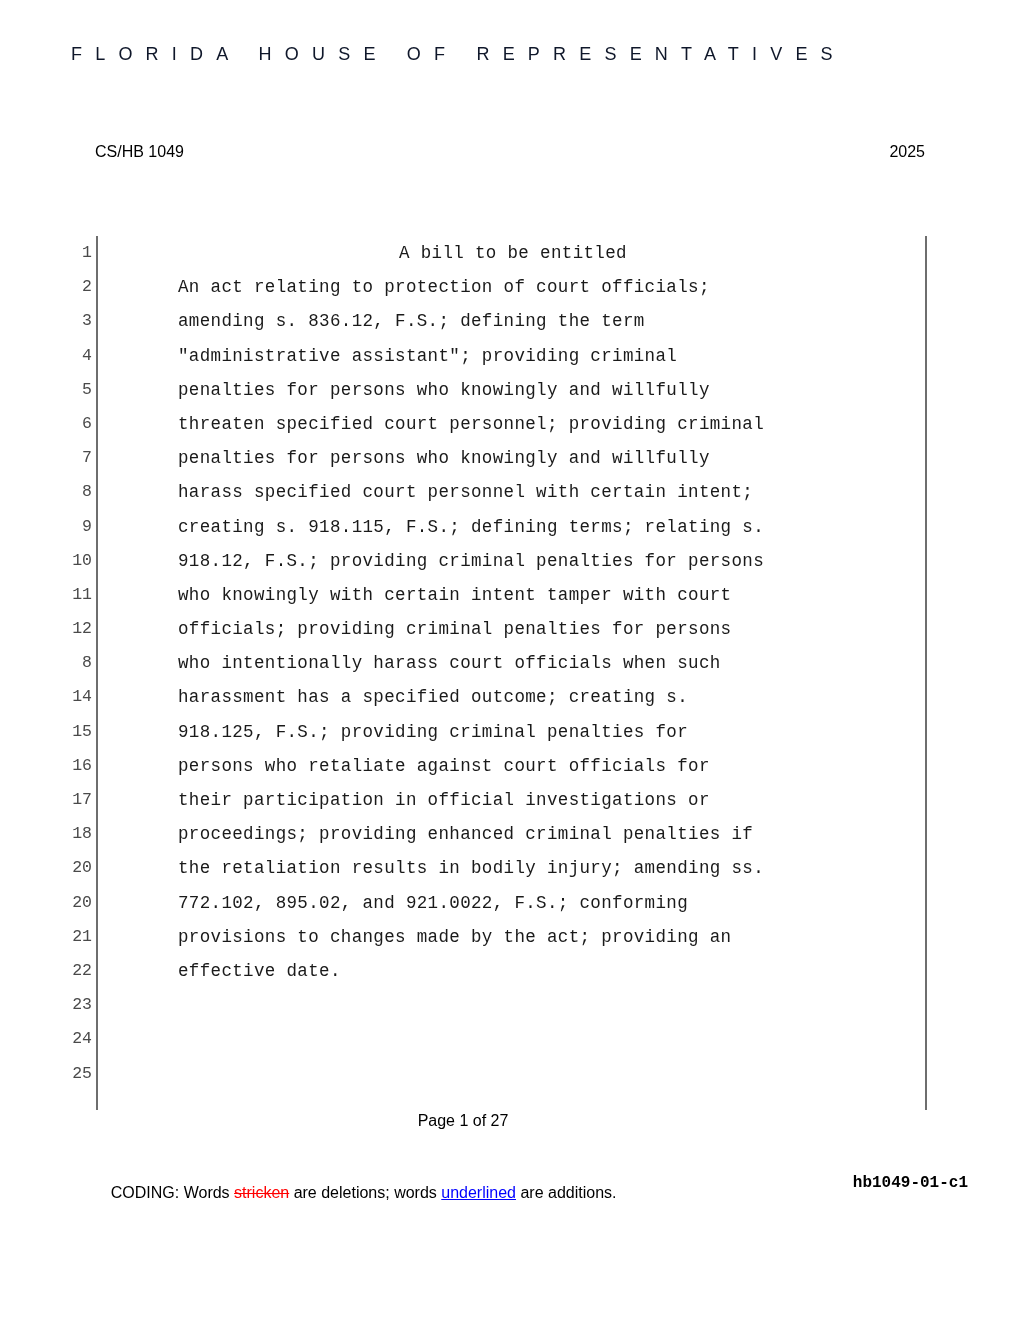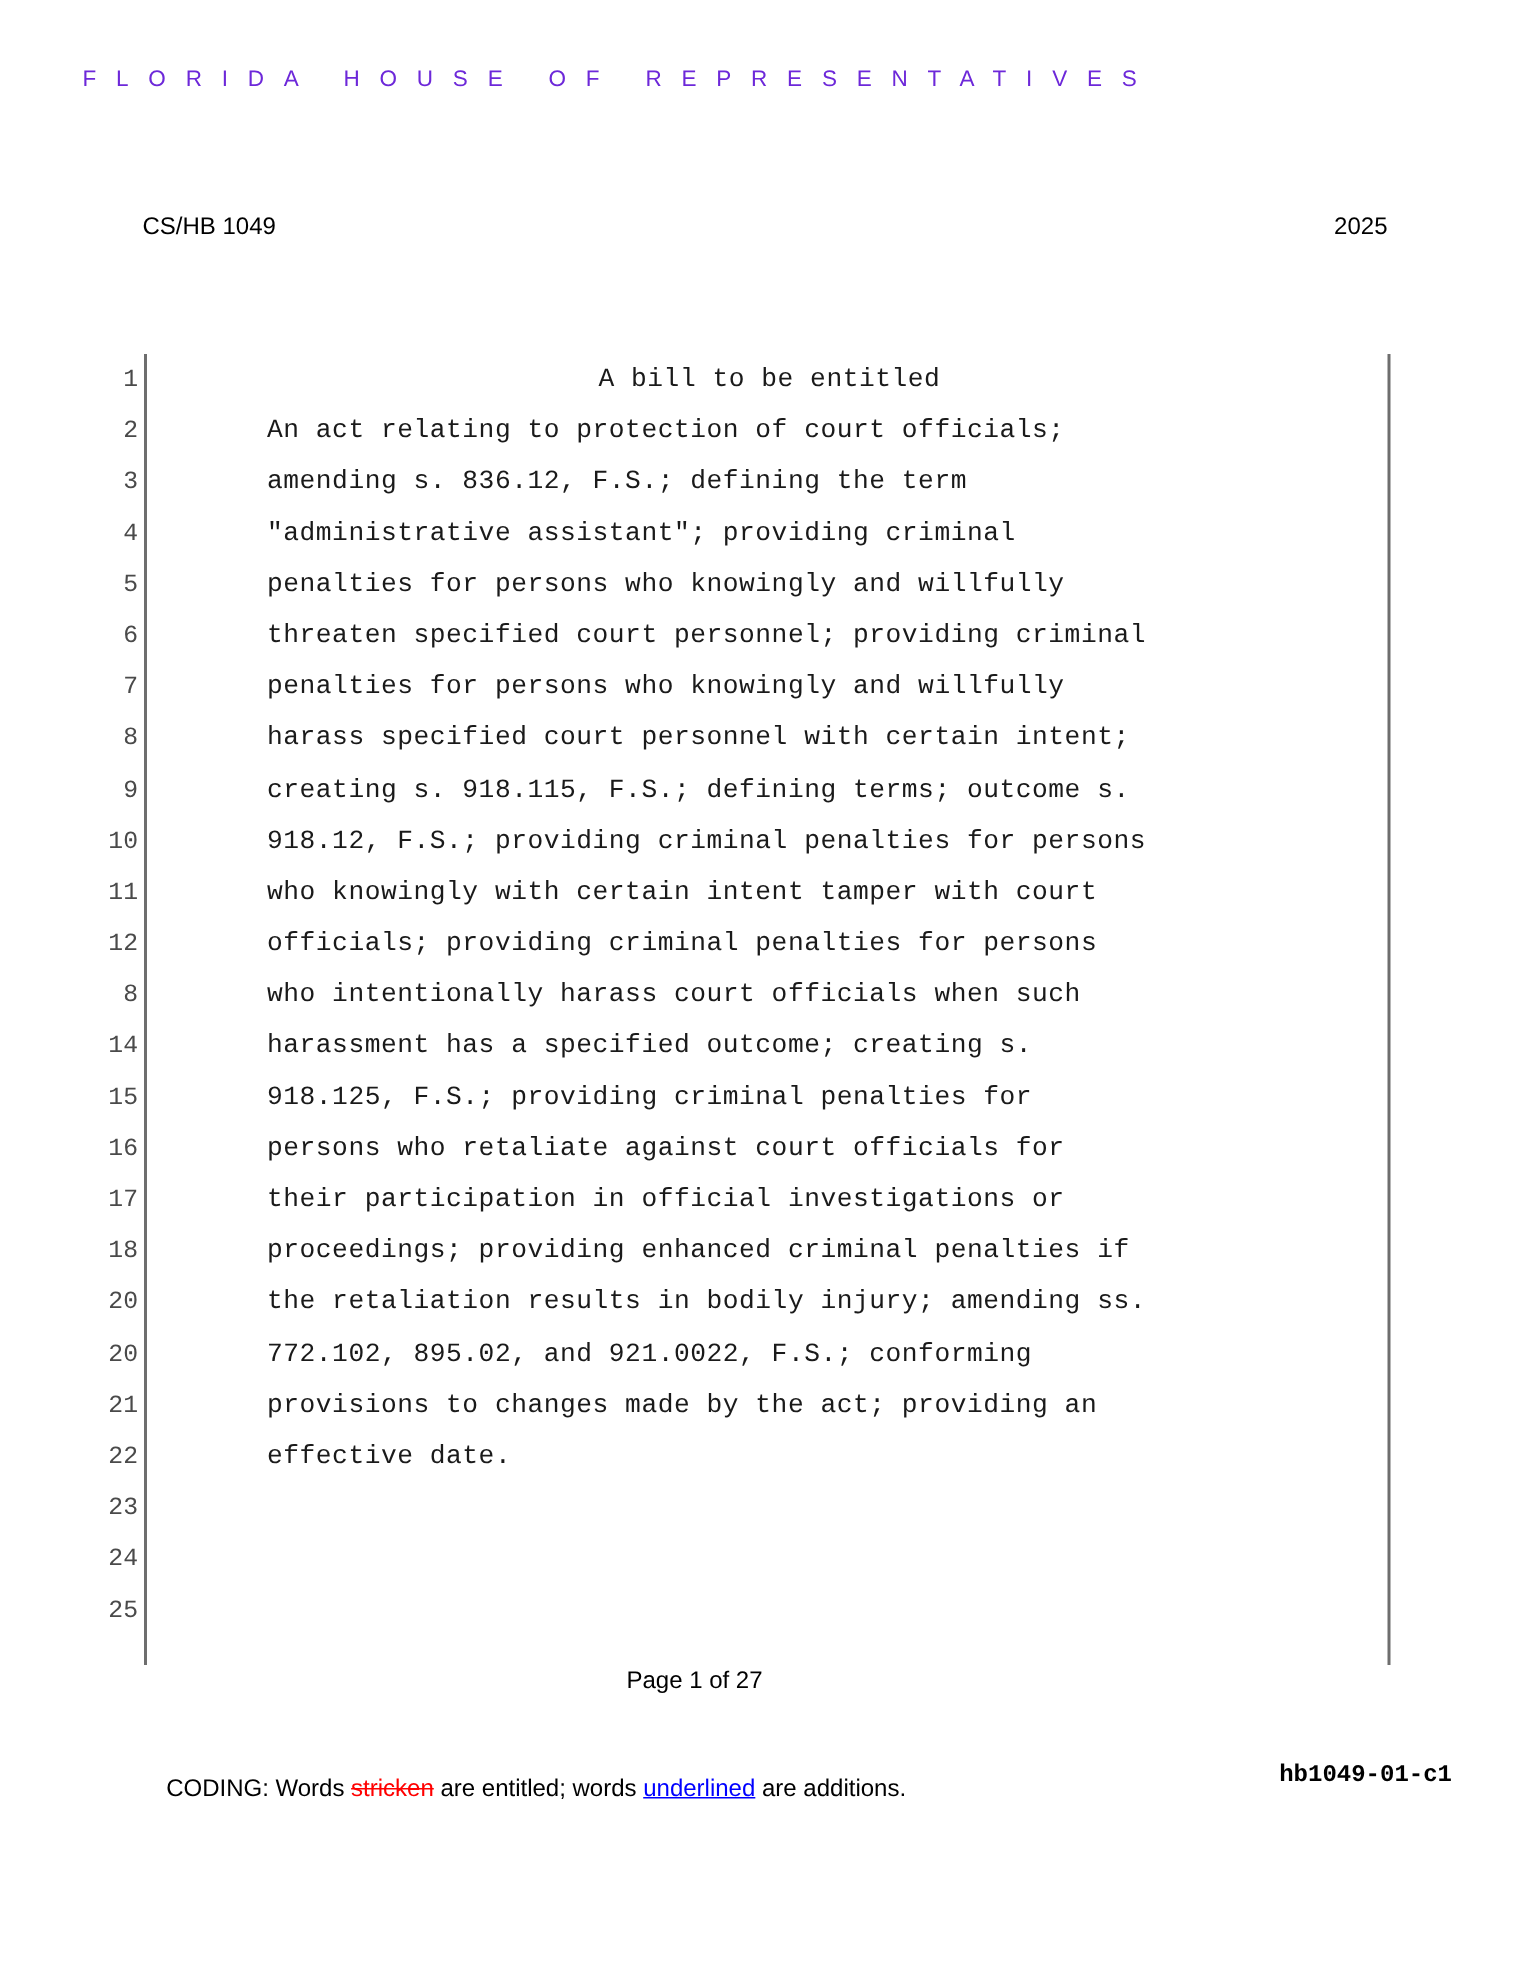--- a/index.html
+++ b/index.html
@@ -14,28 +14,28 @@
     height: 1325px;
     background: #ffffff;
     overflow: hidden;
     font-family: "Liberation Sans", sans-serif;
     color: #000000;
   }
 
   
   .chamber-header {
     position: absolute;
-    left: 55px;
+    left: 71px;
     top: 44px;
     width: 915px;
     font-family: "Liberation Sans", sans-serif;
-    font-size: 15px;
+    font-size: 18px;
     letter-spacing: 13.2px;
     white-space: nowrap;
-    color: #6d28d9;
+    color: #0f172a;
   }
 
   
   .bill-meta {
     position: absolute;
     left: 95px;
     top: 143px;
     width: 830px;
     display: flex;
     justify-content: space-between;
@@ -165,21 +165,21 @@
     <div class="rule rule-right"></div>
     <div class="lines" id="bill-lines">
         <div class="bill-line"><span class="line-no">1</span><span class="line-text indent-title">A bill to be entitled</span></div>
         <div class="bill-line"><span class="line-no">2</span><span class="line-text indent-body">An act relating to protection of court officials;</span></div>
         <div class="bill-line"><span class="line-no">3</span><span class="line-text indent-body">amending s. 836.12, F.S.; defining the term</span></div>
         <div class="bill-line"><span class="line-no">4</span><span class="line-text indent-body">"administrative assistant"; providing criminal</span></div>
         <div class="bill-line"><span class="line-no">5</span><span class="line-text indent-body">penalties for persons who knowingly and willfully</span></div>
         <div class="bill-line"><span class="line-no">6</span><span class="line-text indent-body">threaten specified court personnel; providing criminal</span></div>
         <div class="bill-line"><span class="line-no">7</span><span class="line-text indent-body">penalties for persons who knowingly and willfully</span></div>
         <div class="bill-line"><span class="line-no">8</span><span class="line-text indent-body">harass specified court personnel with certain intent;</span></div>
-        <div class="bill-line"><span class="line-no">9</span><span class="line-text indent-body">creating s. 918.115, F.S.; defining terms; outcome s.</span></div>
+        <div class="bill-line"><span class="line-no">9</span><span class="line-text indent-body">creating s. 918.115, F.S.; defining terms; relating s.</span></div>
         <div class="bill-line"><span class="line-no">10</span><span class="line-text indent-body">918.12, F.S.; providing criminal penalties for persons</span></div>
         <div class="bill-line"><span class="line-no">11</span><span class="line-text indent-body">who knowingly with certain intent tamper with court</span></div>
         <div class="bill-line"><span class="line-no">12</span><span class="line-text indent-body">officials; providing criminal penalties for persons</span></div>
         <div class="bill-line"><span class="line-no">8</span><span class="line-text indent-body">who intentionally harass court officials when such</span></div>
         <div class="bill-line"><span class="line-no">14</span><span class="line-text indent-body">harassment has a specified outcome; creating s.</span></div>
         <div class="bill-line"><span class="line-no">15</span><span class="line-text indent-body">918.125, F.S.; providing criminal penalties for</span></div>
         <div class="bill-line"><span class="line-no">16</span><span class="line-text indent-body">persons who retaliate against court officials for</span></div>
         <div class="bill-line"><span class="line-no">17</span><span class="line-text indent-body">their participation in official investigations or</span></div>
         <div class="bill-line"><span class="line-no">18</span><span class="line-text indent-body">proceedings; providing enhanced criminal penalties if</span></div>
         <div class="bill-line"><span class="line-no">20</span><span class="line-text indent-body">the retaliation results in bodily injury; amending ss.</span></div>
@@ -188,18 +188,18 @@
         <div class="bill-line"><span class="line-no">22</span><span class="line-text indent-body">effective date.</span></div>
         <div class="bill-line"><span class="line-no">23</span><span class="line-text indent-body"></span></div>
         <div class="bill-line"><span class="line-no">24</span></div>
         <div class="bill-line"><span class="line-no">25</span><span class="line-text indent-body"></span></div>
       </div>
   </div>
 
   <div class="page-label">Page 1 of 27</div>
 
   <div class="coding-note">
-    <span>CODING: Words </span><span class="coding-struck">stricken</span><span> are entitled; words </span><span class="coding-added">underlined</span><span> are additions.</span>
+    <span>CODING: Words </span><span class="coding-struck">stricken</span><span> are deletions; words </span><span class="coding-added">underlined</span><span> are additions.</span>
   </div>
 
   <div class="doc-id">hb1049-01-c1</div>
 
 </div>
 
 </body></html>

